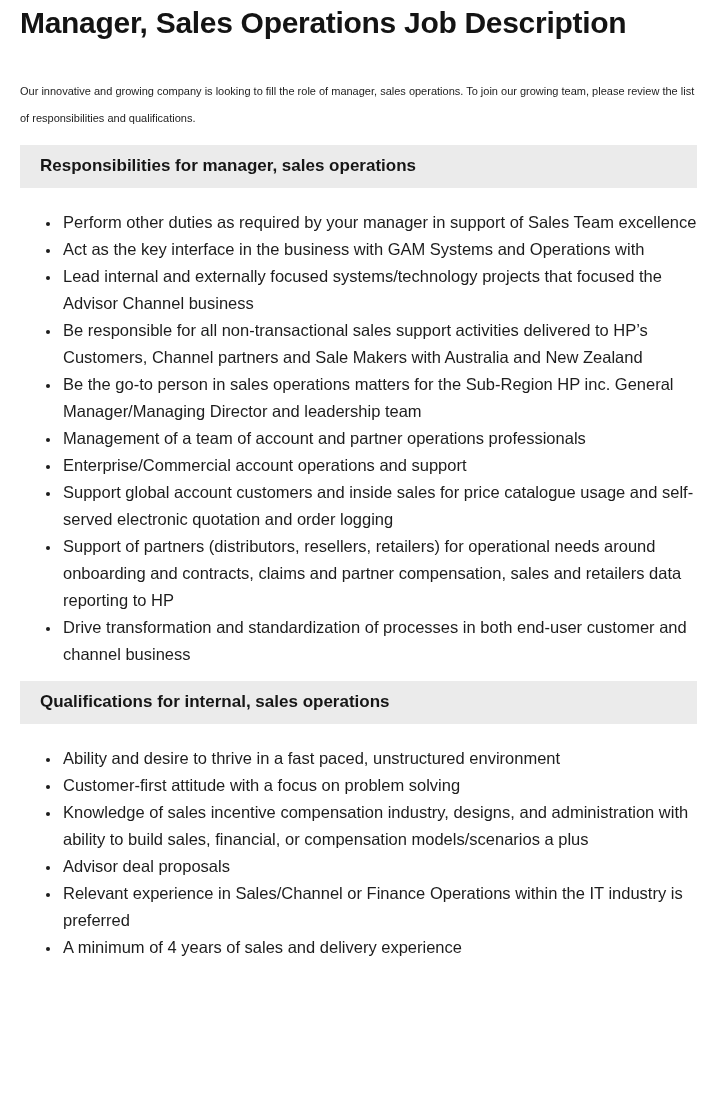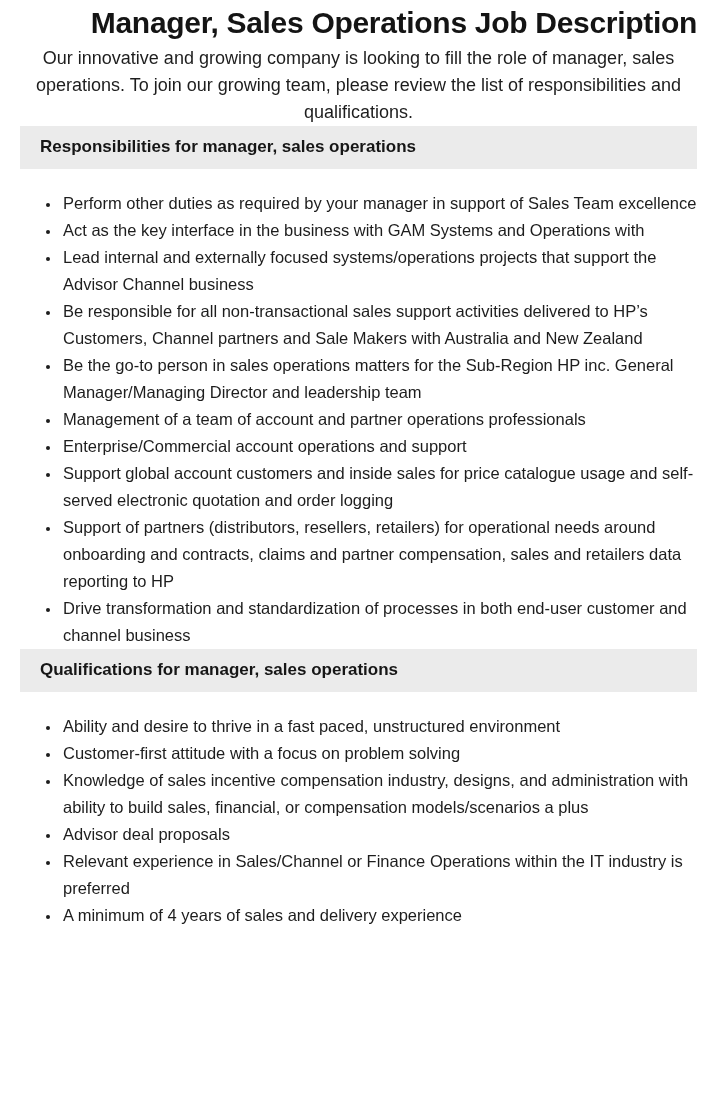--- a/index.html
+++ b/index.html
@@ -16,34 +16,34 @@
   }
   .page {
     padding: 0 23px 0 20px;
     box-sizing: border-box;
     width: 720px;
   }
   .page-title {
     font-size: 30px;
     line-height: 36px;
     font-weight: bold;
-    text-align: right;
+    text-align: left;
     margin: 0;
     padding-top: 5px;
     letter-spacing: -0.3px;
     color: #141414;
   }
   .intro {
-    font-size: 18px;
+    font-size: 11px;
     line-height: 27px;
-    margin: 4px 0 0 0;
-    text-align: center;
+    margin: 37px 0 0 0;
   }
   .section-header {
     background: #ebebeb;
+    margin-top: 13px;
     padding: 11px 20px 12px 20px;
     font-size: 17px;
     line-height: 20px;
     font-weight: bold;
     color: #161616;
   }
   .bullet-list {
     margin: 21px 0 0 0;
     padding: 0 0 0 41px;
     font-size: 16.5px;
@@ -65,33 +65,33 @@
 
   <h1 class="page-title">Manager, Sales Operations Job Description</h1>
 
   <p class="intro">Our innovative and growing company is looking to fill the role of manager, sales operations. To join our growing team, please review the list of responsibilities and qualifications.</p>
 
   <section>
     <div class="section-header">Responsibilities for manager, sales operations</div>
     <ul class="bullet-list">
       <li>Perform other duties as required by your manager in support of Sales Team excellence</li>
       <li>Act as the key interface in the business with GAM Systems and Operations with</li>
-      <li>Lead internal and externally focused systems/operations projects that support the Advisor Channel business</li>
+      <li>Lead internal and externally focused systems/technology projects that focused the Advisor Channel business</li>
       <li>Be responsible for all non-transactional sales support activities delivered to HP’s Customers, Channel partners and Sale Makers with Australia and New Zealand</li>
       <li>Be the go-to person in sales operations matters for the Sub-Region HP inc. General Manager/Managing Director and leadership team</li>
       <li>Management of a team of account and partner operations professionals</li>
       <li>Enterprise/Commercial account operations and support</li>
       <li>Support global account customers and inside sales for price catalogue usage and self-served electronic quotation and order logging</li>
       <li>Support of partners (distributors, resellers, retailers) for operational needs around onboarding and contracts, claims and partner compensation, sales and retailers data reporting to HP</li>
       <li>Drive transformation and standardization of processes in both end-user customer and channel business</li>
     </ul>
   </section>
 
   <section>
-    <div class="section-header">Qualifications for manager, sales operations</div>
+    <div class="section-header">Qualifications for internal, sales operations</div>
     <ul class="bullet-list">
       <li>Ability and desire to thrive in a fast paced, unstructured environment</li>
       <li>Customer-first attitude with a focus on problem solving</li>
       <li>Knowledge of sales incentive compensation industry, designs, and administration with ability to build sales, financial, or compensation models/scenarios a plus</li>
       <li>Advisor deal proposals</li>
       <li>Relevant experience in Sales/Channel or Finance Operations within the IT industry is preferred</li>
       <li>A minimum of 4 years of sales and delivery experience</li>
     </ul>
   </section>
 

